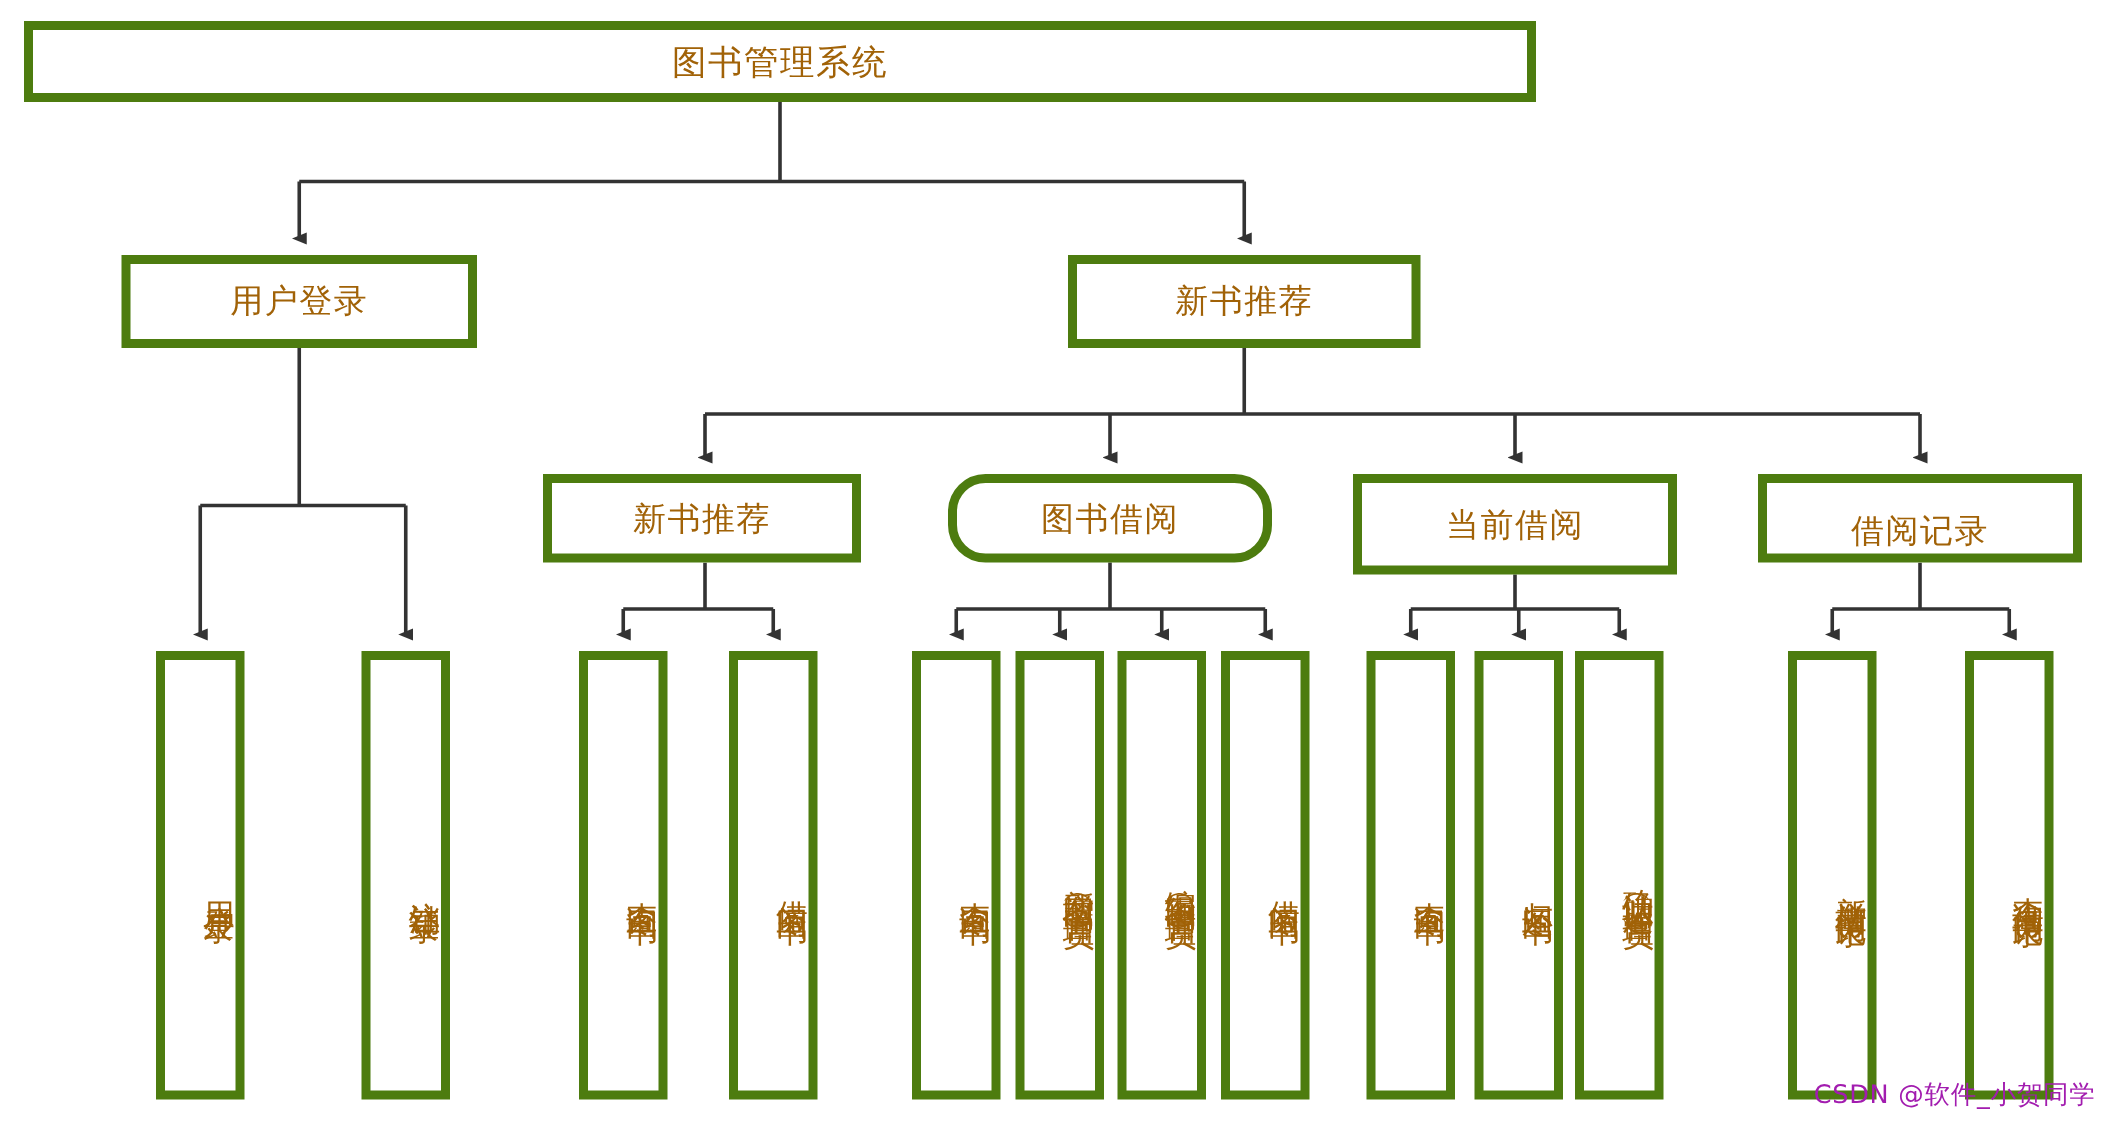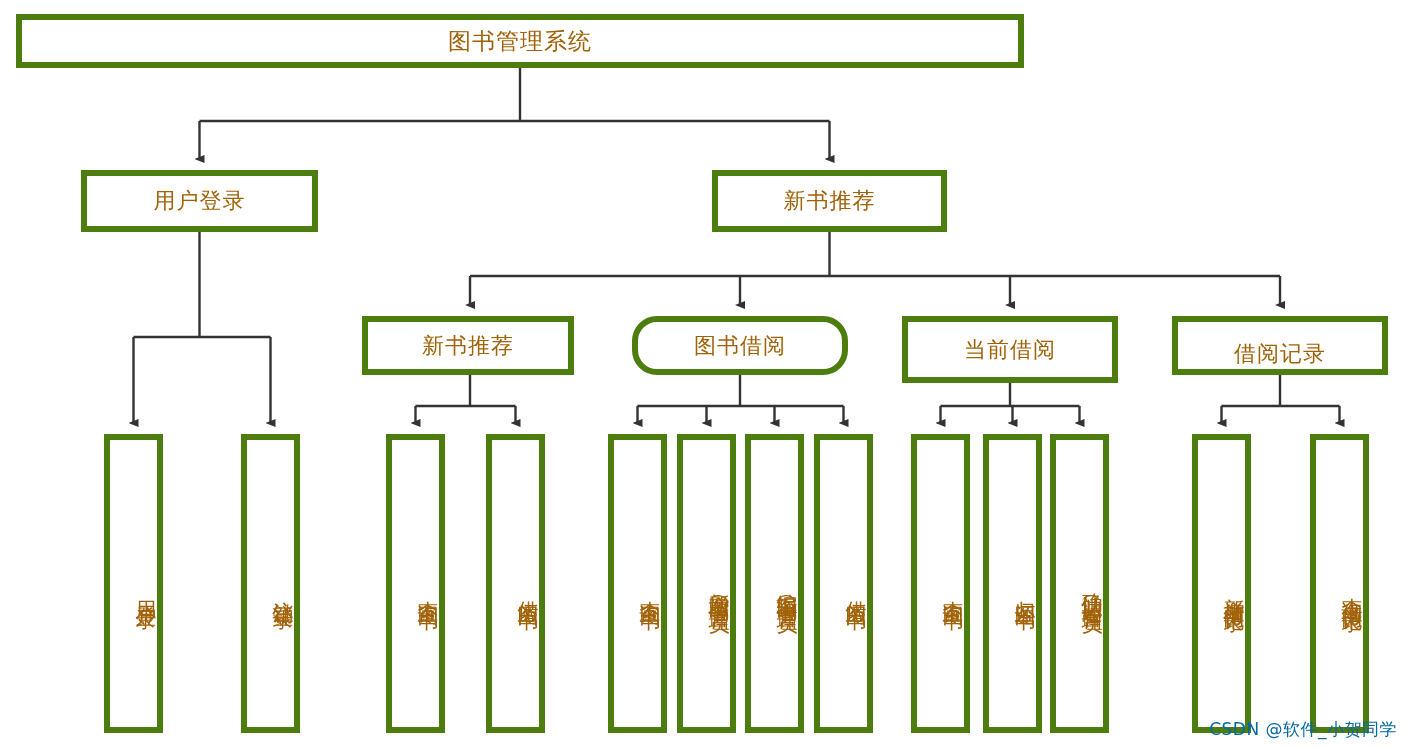--- a/index.html
+++ b/index.html
@@ -6,21 +6,21 @@
   body{width:1405px;height:747px;overflow:hidden;font-family:"DejaVu Sans","Liberation Sans",sans-serif;}
   #diagram-root{position:relative;width:1405px;height:747px;background:#fff;}
   svg#connectors{position:absolute;left:0;top:0;width:1405px;height:747px;}
   .node{position:absolute;box-sizing:border-box;background:#ffffff;border:6px solid #4d7c0f;
         display:flex;align-items:center;justify-content:center;text-align:center;color:#a16207;}
   .node.hnode{font-size:22px;letter-spacing:1px;}
   .node.root{font-size:23px;}
   .node.leaf{writing-mode:vertical-rl;text-orientation:upright;font-size:21px;
              letter-spacing:3px;line-height:1.1;padding-top:12px;align-items:flex-start;justify-content:center;}
   .node .lbl{display:block;}
-  .watermark{position:absolute;right:8px;bottom:6px;font-size:17px;color:#0369a1;white-space:nowrap;
+  .watermark{position:absolute;right:8px;bottom:6px;font-size:17px;color:#a21caf;white-space:nowrap;
              letter-spacing:0.5px;pointer-events:none;}
 </style>
 </head>
 <body>
 
 <div id="diagram-root">
   <svg id="connectors" viewBox="0 0 1405 747" xmlns="http://www.w3.org/2000/svg">
     <defs>
       <marker id="arrow" markerWidth="10" markerHeight="10" refX="5" refY="5" orient="auto" markerUnits="userSpaceOnUse">
         <path d="M1,0 L9,0 L5,10 z" fill="#333333"></path>

